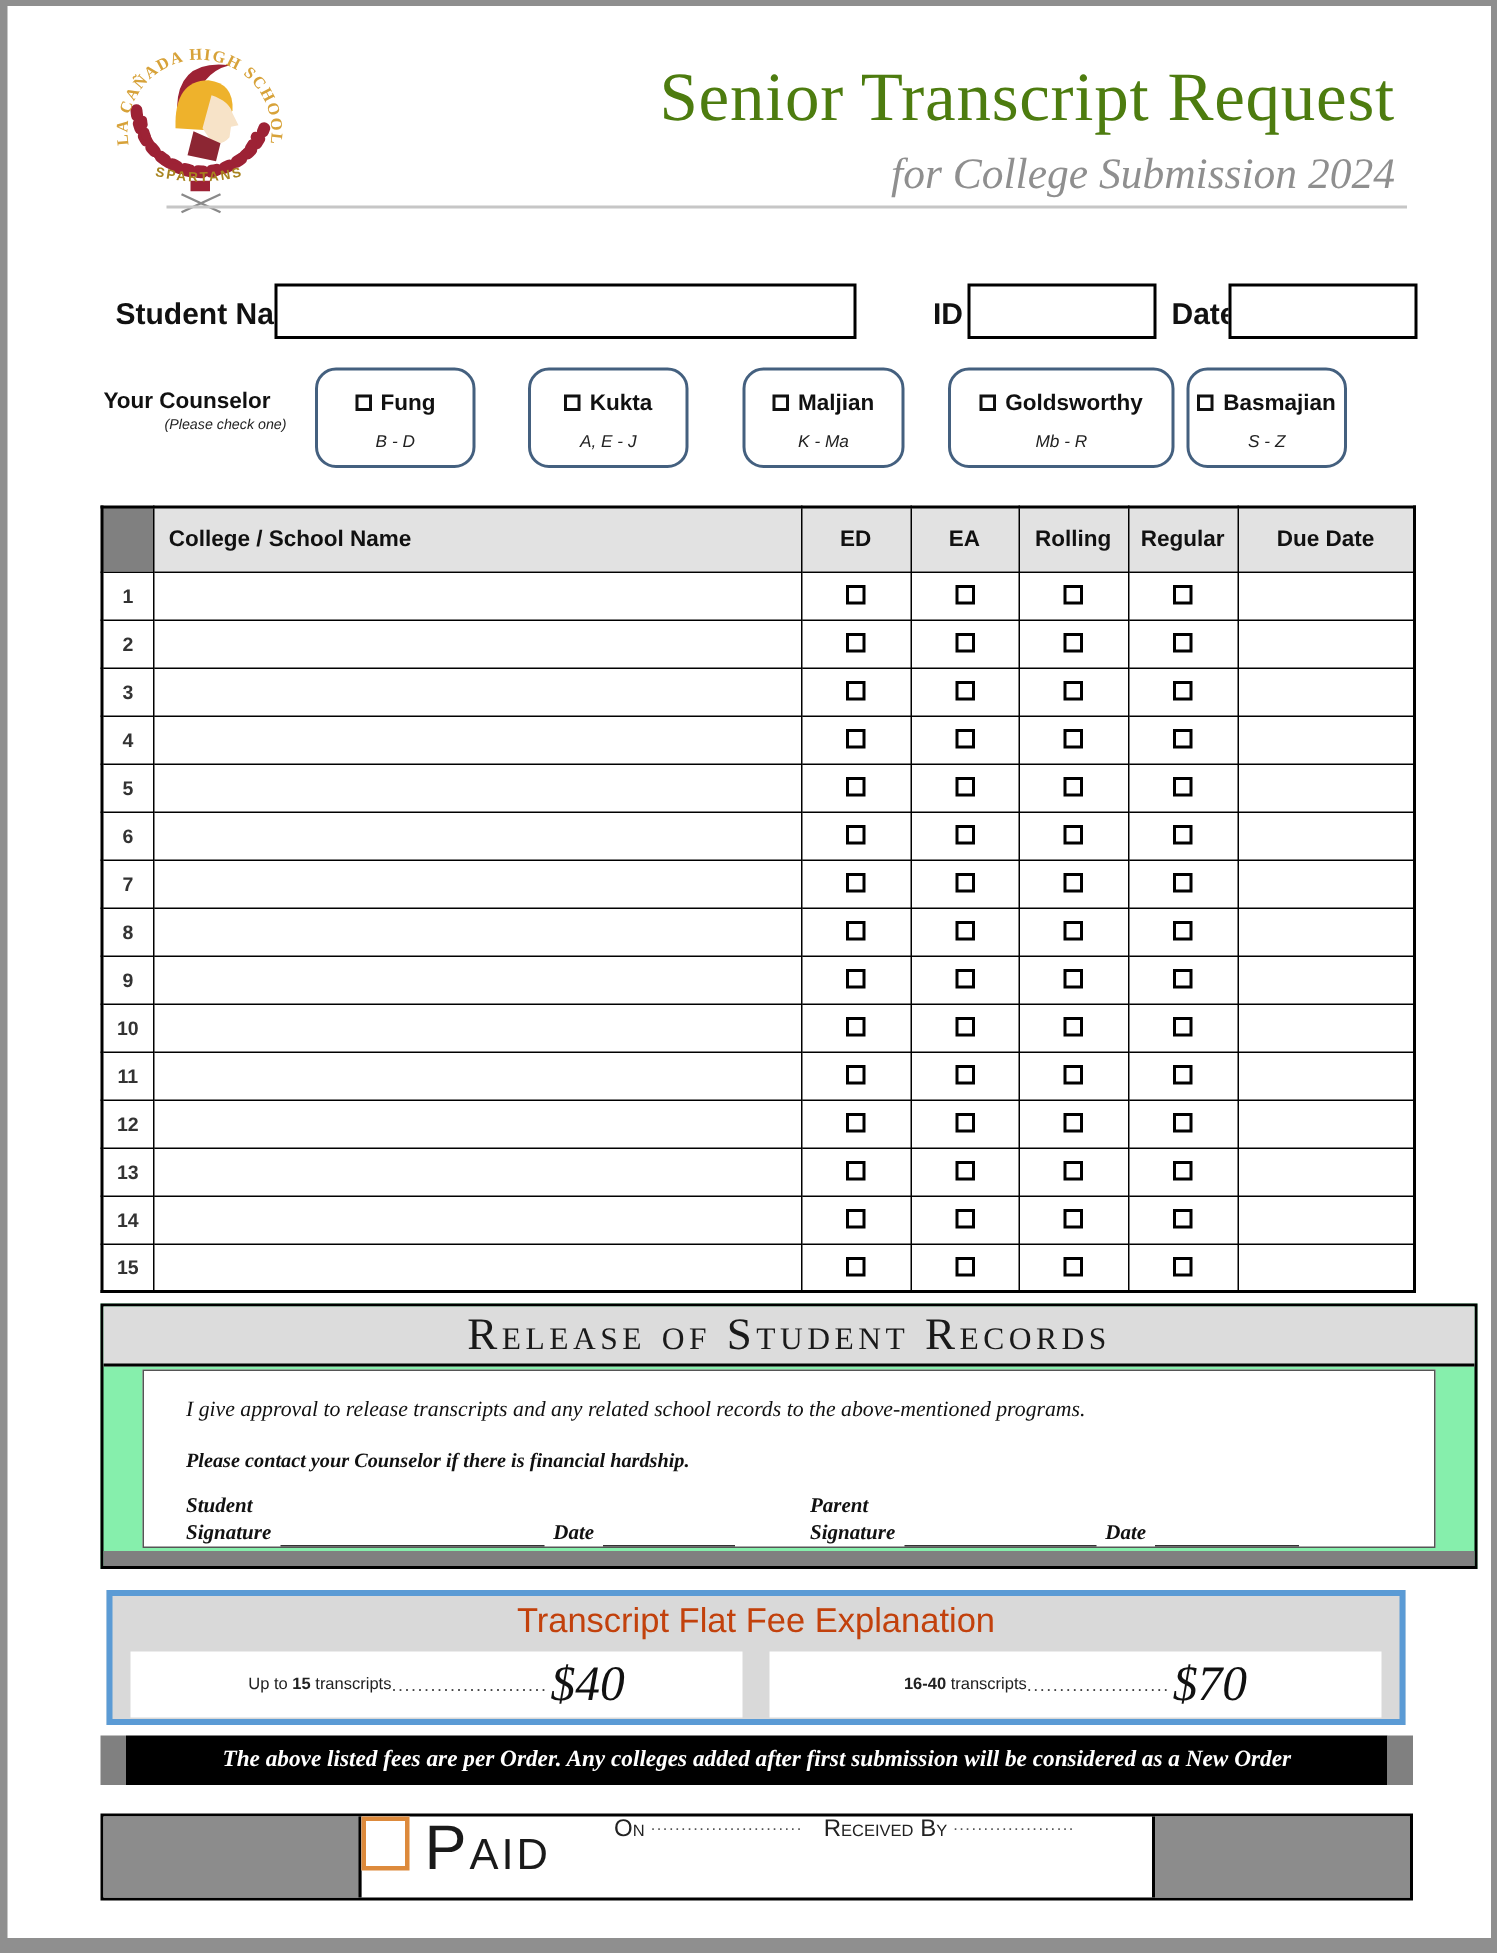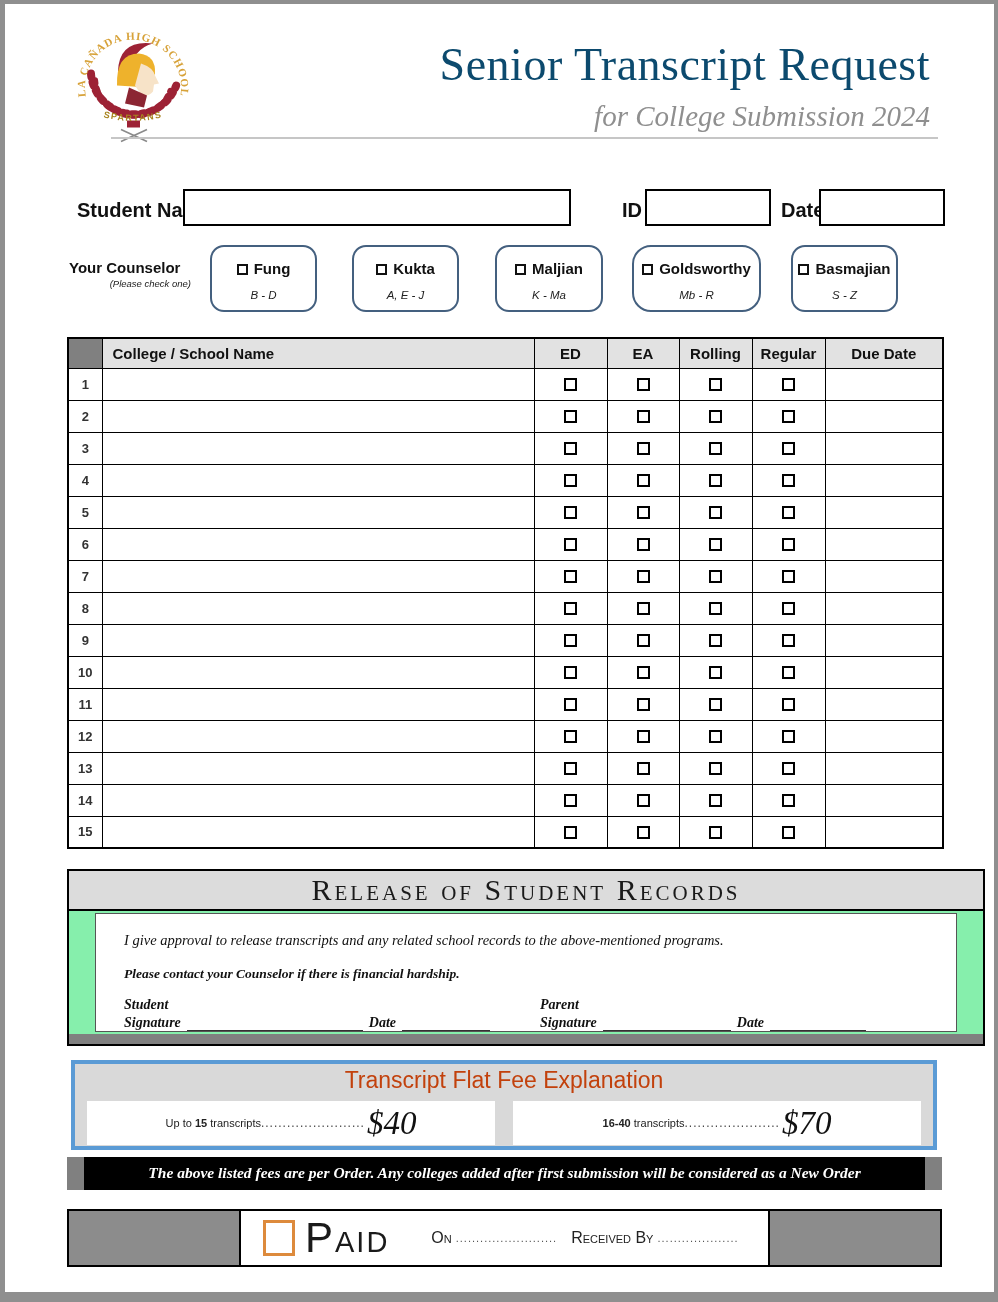--- a/index.html
+++ b/index.html
@@ -7,21 +7,21 @@
   .page {
     position: relative; width: 998px; height: 1302px; background:#fff;
     border-left:5px solid #8f8f8f; border-top:4px solid #8f8f8f;
     border-right:4px solid #8f8f8f; border-bottom:10px solid #8f8f8f;
     overflow:hidden;
   }
 
   
   .logo { position:absolute; left:68px; top:18px; width:120px; height:128px; }
   .title { position:absolute; right:64px; top:34px; width:700px; text-align:right;
-    font-family:"Liberation Serif", serif; font-size:46px; color:#0c4a6e; letter-spacing:0.5px; }
+    font-family:"Liberation Serif", serif; font-size:46px; color:#4d7c0f; letter-spacing:0.5px; }
   .subtitle { position:absolute; right:64px; top:96px; width:700px; text-align:right;
     font-family:"Liberation Serif", serif; font-style:italic; font-size:29px; color:#8f8f8f; }
   .header-line { position:absolute; left:106px; top:133px; width:827px; height:2px; background:#c6c6c6; }
 
   
   .field-label { position:absolute; font-weight:bold; font-size:20px; color:#111; }
   .field-box { position:absolute; height:37px; border:2px solid #000; background:#fff; font-size:15px; padding:6px; }
 
   
   .counselor-label { position:absolute; left:64px; top:255px; width:122px; }
@@ -31,21 +31,21 @@
     background:#fff; text-align:center; padding-top:13px; cursor:pointer; }
   .c-box .name { font-weight:bold; font-size:15px; color:#111; white-space:nowrap; }
   .c-box .range { font-style:italic; font-size:11.5px; color:#222; margin-top:12px; }
   .sq { display:inline-block; width:11px; height:11px; border:2px solid #111; background:#fff;
     vertical-align:-1px; margin-right:6px; }
 
   
   table.colleges { position:absolute; left:62px; top:333px; width:875px;
     border-collapse:collapse; table-layout:fixed; border:2px solid #000; }
   table.colleges th, table.colleges td { border:1.5px solid #000; }
-  table.colleges th { height:30px; background:#e2e2e2; font-size:15px; font-weight:bold; color:#111; }
+  table.colleges th { height:43px; background:#e2e2e2; font-size:15px; font-weight:bold; color:#111; }
   table.colleges th.corner { background:#808080; }
   table.colleges th.name-h { text-align:left; padding-left:10px; }
   table.colleges td { height:32px; background:#fff; }
   td.num { background:#f2f2f2; text-align:center; font-size:13px; font-weight:bold; color:#333; }
   td.cb-cell { text-align:center; }
   .cb { display:inline-block; width:13px; height:13px; border:2px solid #000; background:#fff; vertical-align:middle; cursor:pointer; }
 
   
   .release { position:absolute; left:62px; top:865px; width:918px; height:177px; border:2px solid #000; background:#86efac; }
   .release-title { height:40px; background:#dcdcdc; border-bottom:2px solid #000; text-align:center;
@@ -76,21 +76,21 @@
   .note-stub { width:17px; background:#808080; }
   .note-bar { flex:1; background:#000; color:#fff; text-align:center;
     font-family:"Liberation Serif", serif; font-style:italic; font-weight:bold; font-size:15.5px; line-height:32px; }
 
   
   .paid { position:absolute; left:62px; top:1205px; width:875px; height:58px;
     border:2px solid #000; background:#fff; display:flex; }
   .paid-gray { width:172px; background:#8c8c8c; }
   .paid-gray.left  { border-right:2px solid #000; }
   .paid-gray.right { border-left:2px solid #000; }
-  .paid-center { flex:1; display:flex; align-items:center; padding-left:22px; }
+  .paid-center { flex:1; display:flex; }
   .paid-cb { width:32px; height:36px; border:3px solid #dd8a3c; background:#fff; cursor:pointer; }
   .paid-word { font-variant:small-caps; font-size:42px; letter-spacing:2px; color:#1a1a1a; margin-left:10px; line-height:1; }
   .paid-small { font-variant:small-caps; font-size:16px; color:#222; }
   .paid-dots { font-size:11px; color:#555; letter-spacing:1px; }
   .ml40 { margin-left:42px; } .ml14 { margin-left:14px; } .ml4 { margin-left:4px; }
 </style>
 </head>
 <body>
 
 <div class="page">
@@ -137,21 +137,21 @@
     <div class="range">B - D</div>
   </div>
   <div class="c-box" style="left:347px; width:107px;">
     <div class="name"><span class="sq"></span><span>Kukta</span></div>
     <div class="range">A, E - J</div>
   </div>
   <div class="c-box" style="left:490px; width:108px;">
     <div class="name"><span class="sq"></span><span>Maljian</span></div>
     <div class="range">K - Ma</div>
   </div>
-  <div class="c-box" style="left:627px; width:129px;border-radius:19px;">
+  <div class="c-box" style="left:627px; width:151px;">
     <div class="name"><span class="sq"></span><span>Goldsworthy</span></div>
     <div class="range">Mb - R</div>
   </div>
   <div class="c-box" style="left:786px; width:107px;">
     <div class="name"><span class="sq"></span><span>Basmajian</span></div>
     <div class="range">S - Z</div>
   </div>
 
   <table class="colleges">
     <colgroup>

